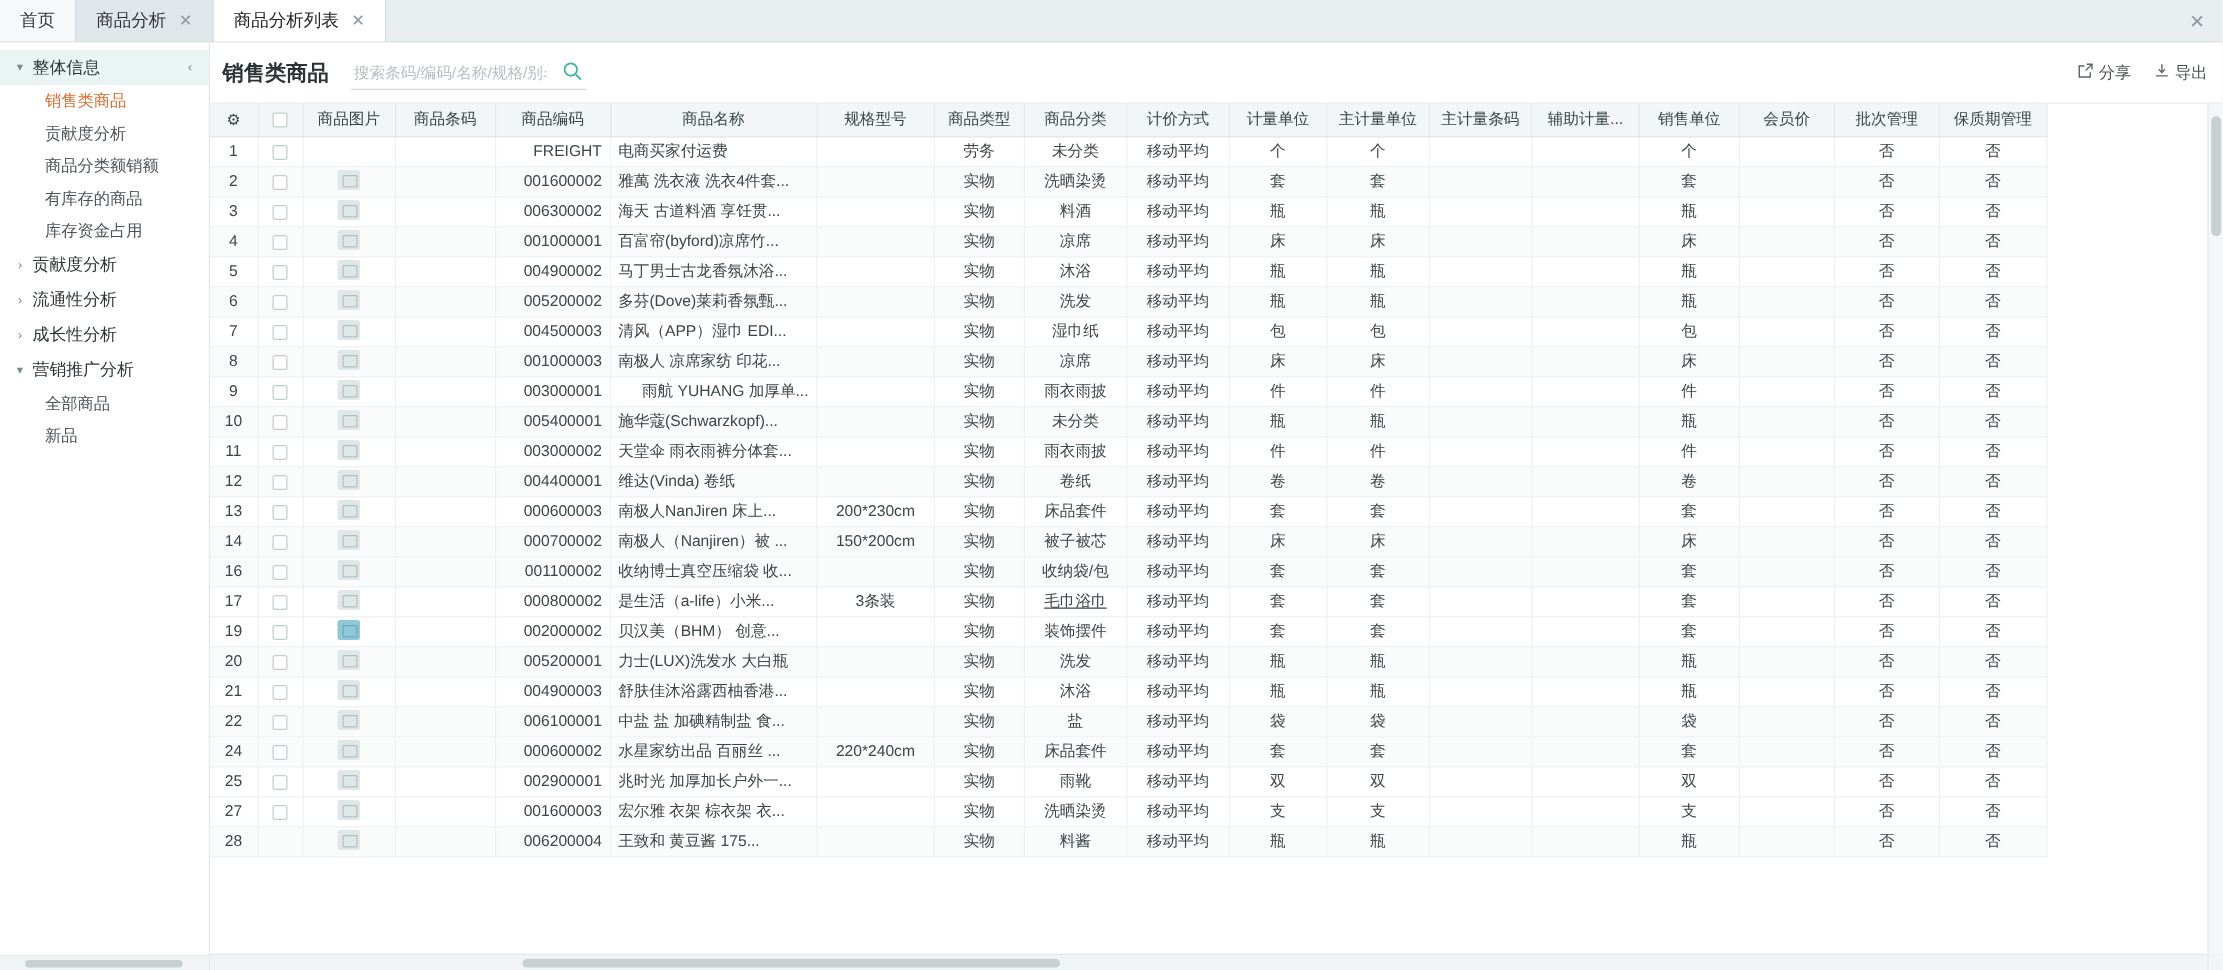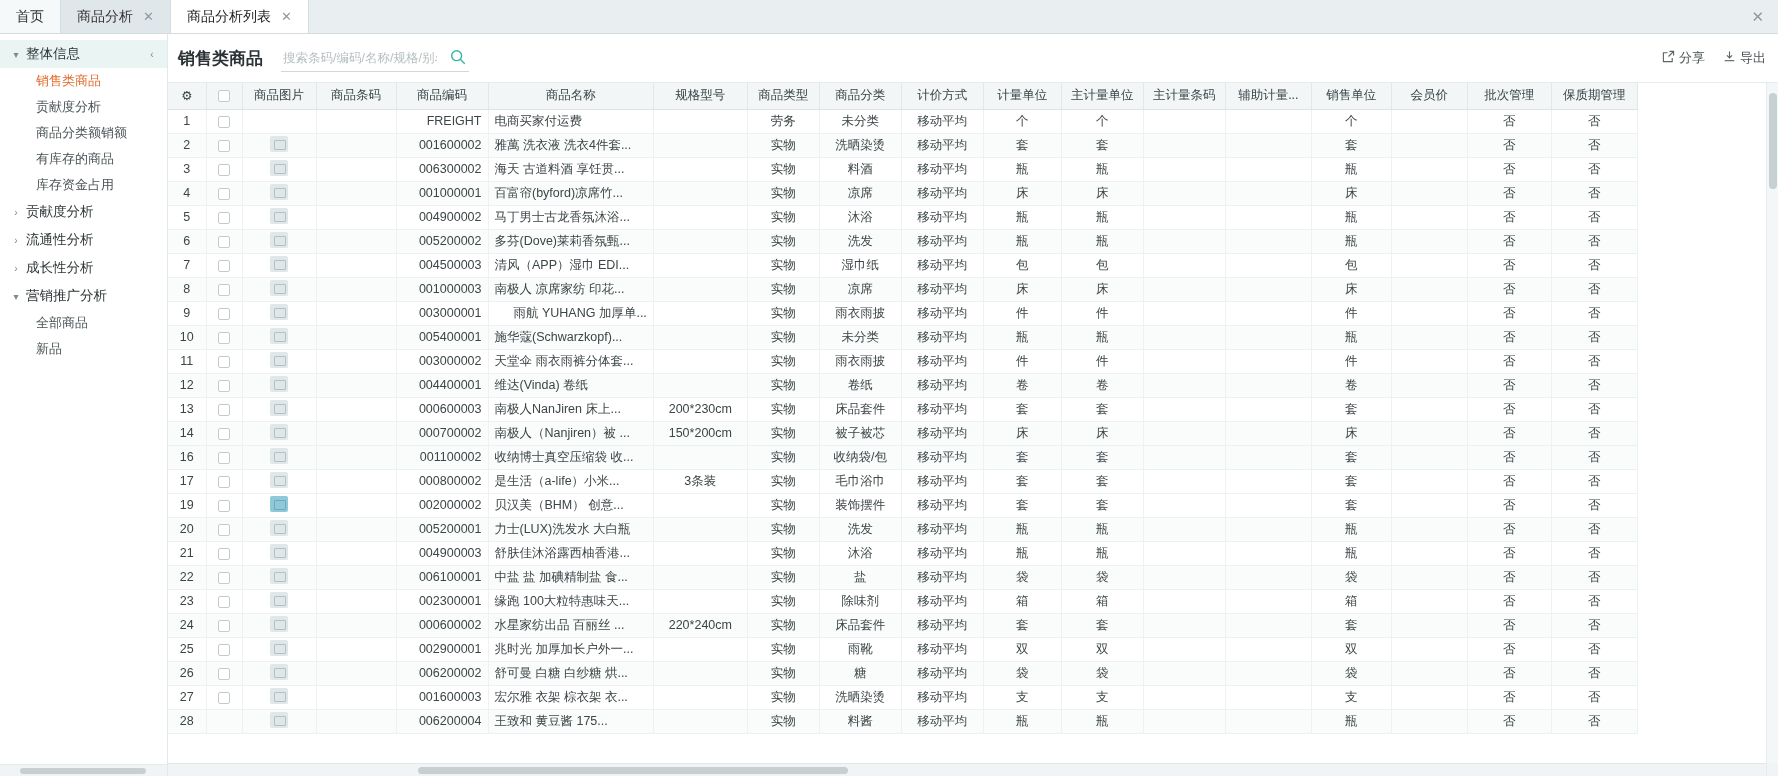--- a/index.html
+++ b/index.html
@@ -684,21 +684,21 @@
               </tr>
               <tr>
                 <td class="c-idx" style="width: 38px;">17</td>
                 <td class="c-center" style="width: 36px;"><span class="chk"></span></td>
                 <td class="c-center" style="width: 74px;"><span class="imgcell"></span></td>
                 <td class="c-center" style="width: 80px;"></td>
                 <td class="c-right" style="width: 92px;">000800002</td>
                 <td style="width: 126px;">是生活（a-life）小米...</td>
                 <td class="c-center" style="width: 94px;">3条装</td>
                 <td class="c-center" style="width: 72px;">实物</td>
-                <td class="c-center" style="width: 82px;">毛巾浴巾</td>
+                <td class="c-center" style="width: 82px; text-decoration: underline;">毛巾浴巾</td>
                 <td class="c-center" style="width: 82px;">移动平均</td>
                 <td class="c-center" style="width: 78px;">套</td>
                 <td class="c-center" style="width: 82px;">套</td>
                 <td class="c-center" style="width: 82px;"></td>
                 <td class="c-center" style="width: 86px;"></td>
                 <td class="c-center" style="width: 80px;">套</td>
                 <td class="c-center" style="width: 76px;"></td>
                 <td class="c-center" style="width: 84px;">否</td>
                 <td class="c-center" style="width: 86px;">否</td>
               </tr>
@@ -771,40 +771,20 @@
                 <td style="width: 126px; margin-left: 27px;">中盐 盐 加碘精制盐 食...</td>
                 <td class="c-center" style="width: 94px;"></td>
                 <td class="c-center" style="width: 72px;">实物</td>
                 <td class="c-center" style="width: 82px;">盐</td>
                 <td class="c-center" style="width: 82px;">移动平均</td>
                 <td class="c-center" style="width: 78px;">袋</td>
                 <td class="c-center" style="width: 82px;">袋</td>
                 <td class="c-center" style="width: 82px;"></td>
                 <td class="c-center" style="width: 86px;"></td>
                 <td class="c-center" style="width: 80px;">袋</td>
-                <td class="c-center" style="width: 76px;"></td>
-                <td class="c-center" style="width: 84px;">否</td>
-                <td class="c-center" style="width: 86px;">否</td>
-              </tr>
-              <tr>
-                <td class="c-idx" style="width: 38px;">23</td>
-                <td class="c-center" style="width: 36px;"><span class="chk"></span></td>
-                <td class="c-center" style="width: 74px;"><span class="imgcell"></span></td>
-                <td class="c-center" style="width: 80px;"></td>
-                <td class="c-right" style="width: 92px;">002300001</td>
-                <td style="width: 126px;">缘跑 100大粒特惠味天...</td>
-                <td class="c-center" style="width: 94px;"></td>
-                <td class="c-center" style="width: 72px;">实物</td>
-                <td class="c-center" style="width: 82px;">除味剂</td>
-                <td class="c-center" style="width: 82px;">移动平均</td>
-                <td class="c-center" style="width: 78px;">箱</td>
-                <td class="c-center" style="width: 82px;">箱</td>
-                <td class="c-center" style="width: 82px;"></td>
-                <td class="c-center" style="width: 86px;"></td>
-                <td class="c-center" style="width: 80px;">箱</td>
                 <td class="c-center" style="width: 76px;"></td>
                 <td class="c-center" style="width: 84px;">否</td>
                 <td class="c-center" style="width: 86px;">否</td>
               </tr>
               <tr class="alt">
                 <td class="c-idx" style="width: 38px;">24</td>
                 <td class="c-center" style="width: 36px;"><span class="chk"></span></td>
                 <td class="c-center" style="width: 74px;"><span class="imgcell"></span></td>
                 <td class="c-center" style="width: 80px;"></td>
                 <td class="c-right" style="width: 92px;">000600002</td>
@@ -831,40 +811,20 @@
                 <td style="width: 126px;">兆时光 加厚加长户外一...</td>
                 <td class="c-center" style="width: 94px;"></td>
                 <td class="c-center" style="width: 72px;">实物</td>
                 <td class="c-center" style="width: 82px;">雨靴</td>
                 <td class="c-center" style="width: 82px;">移动平均</td>
                 <td class="c-center" style="width: 78px;">双</td>
                 <td class="c-center" style="width: 82px;">双</td>
                 <td class="c-center" style="width: 82px;"></td>
                 <td class="c-center" style="width: 86px;"></td>
                 <td class="c-center" style="width: 80px;">双</td>
-                <td class="c-center" style="width: 76px;"></td>
-                <td class="c-center" style="width: 84px;">否</td>
-                <td class="c-center" style="width: 86px;">否</td>
-              </tr>
-              <tr class="alt">
-                <td class="c-idx" style="width: 38px;">26</td>
-                <td class="c-center" style="width: 36px;"><span class="chk"></span></td>
-                <td class="c-center" style="width: 74px;"><span class="imgcell"></span></td>
-                <td class="c-center" style="width: 80px;"></td>
-                <td class="c-right" style="width: 92px;">006200002</td>
-                <td style="width: 126px;">舒可曼 白糖 白纱糖 烘...</td>
-                <td class="c-center" style="width: 94px;"></td>
-                <td class="c-center" style="width: 72px;">实物</td>
-                <td class="c-center" style="width: 82px;">糖</td>
-                <td class="c-center" style="width: 82px;">移动平均</td>
-                <td class="c-center" style="width: 78px;">袋</td>
-                <td class="c-center" style="width: 82px;">袋</td>
-                <td class="c-center" style="width: 82px;"></td>
-                <td class="c-center" style="width: 86px;"></td>
-                <td class="c-center" style="width: 80px;">袋</td>
                 <td class="c-center" style="width: 76px;"></td>
                 <td class="c-center" style="width: 84px;">否</td>
                 <td class="c-center" style="width: 86px;">否</td>
               </tr>
               <tr>
                 <td class="c-idx" style="width: 38px;">27</td>
                 <td class="c-center" style="width: 36px;"><span class="chk"></span></td>
                 <td class="c-center" style="width: 74px;"><span class="imgcell"></span></td>
                 <td class="c-center" style="width: 80px;"></td>
                 <td class="c-right" style="width: 92px;">001600003</td>

